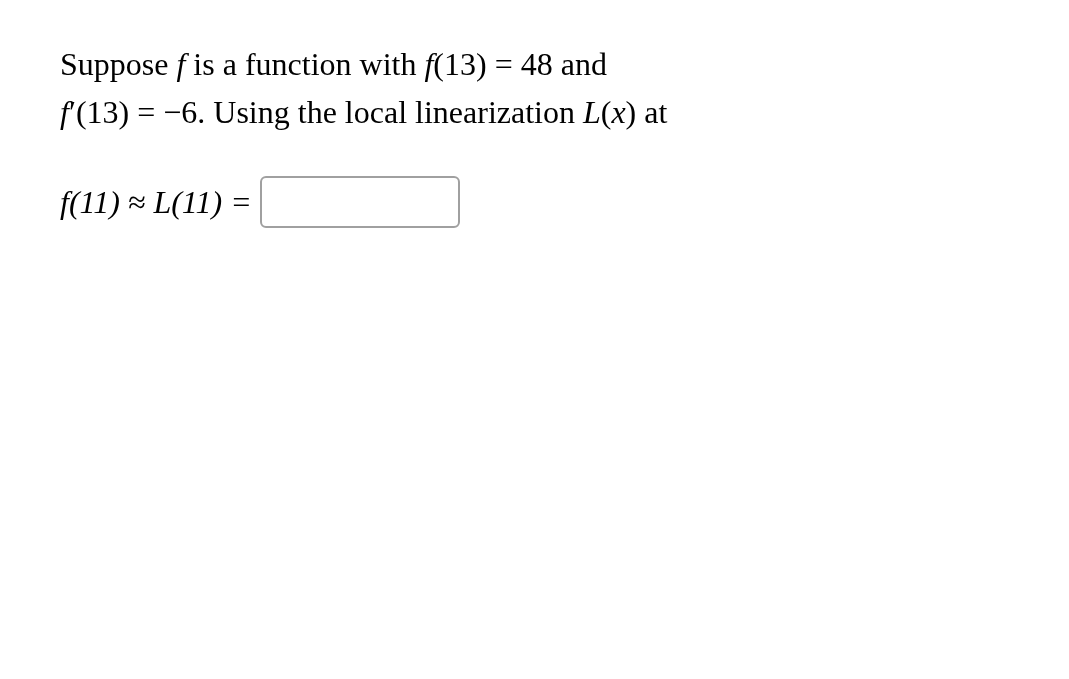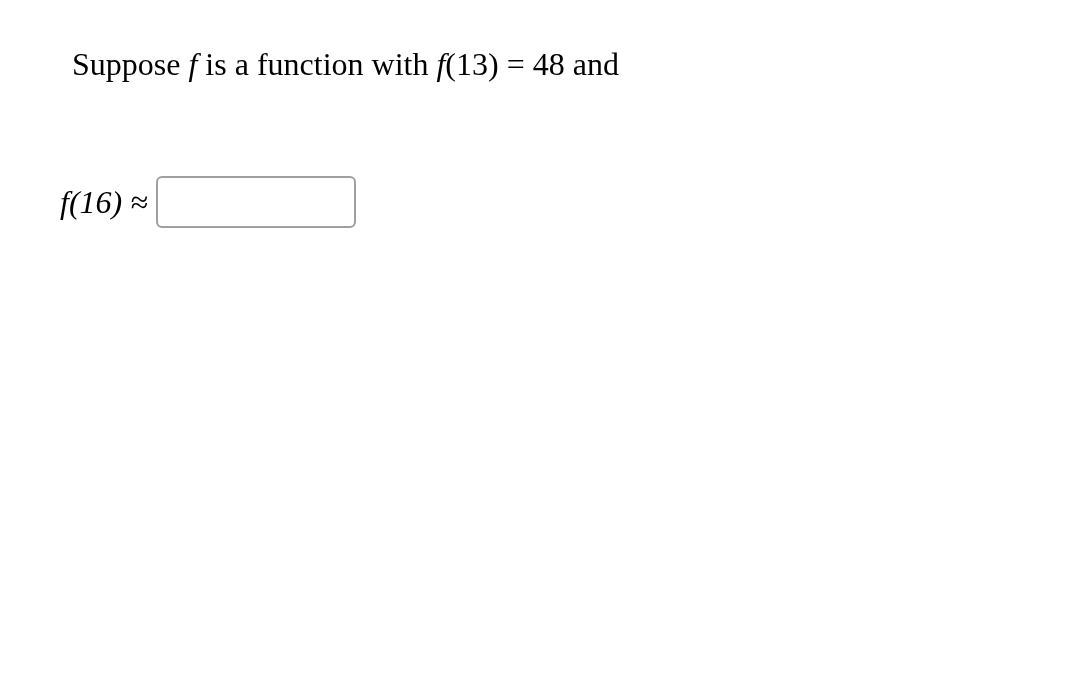--- a/index.html
+++ b/index.html
@@ -23,21 +23,20 @@
     .content {
       max-width: 950px;
       width: 100%;
     }
 
     .problem-text {
       font-size: 32px;
       line-height: 1.5;
       color: #000000;
       margin-bottom: 40px;
-      margin-left: 12px;
     }
 
     .problem-text .math-italic {
       font-style: italic;
     }
 
     .questions {
       display: flex;
       flex-direction: column;
       gap: 36px;
@@ -78,30 +77,33 @@
   </style>
 </head>
 <body>
 
 <div class="content">
   <div class="problem-text">
     <span>
       Suppose <span class="math-italic">f</span> is a function with <span class="math-italic">f</span>(13) = 48 and
     </span>
     <br>
+    <span>
+      <span class="math-italic">f</span>′(13) = −6. Using the local linearization <span class="math-italic">L</span>(<span class="math-italic">x</span>) at
+    </span>
     <br>
   </div>
 
   <div class="questions">
 
-
     <div class="question-row">
       <span class="label">
-        <span class="math-italic">f</span>(16) ≈
+        <span class="math-italic">f</span>(11) ≈ <span class="math-italic">L</span>(11) =
       </span>
       <div class="answer-box">
-        <input type="text" class="answer-input" aria-label="f(16) answer" style="">
+        <input type="text" class="answer-input" aria-label="f(11) answer" style="">
       </div>
     </div>
+
 
 
   </div>
 </div>
 
 </body></html>

